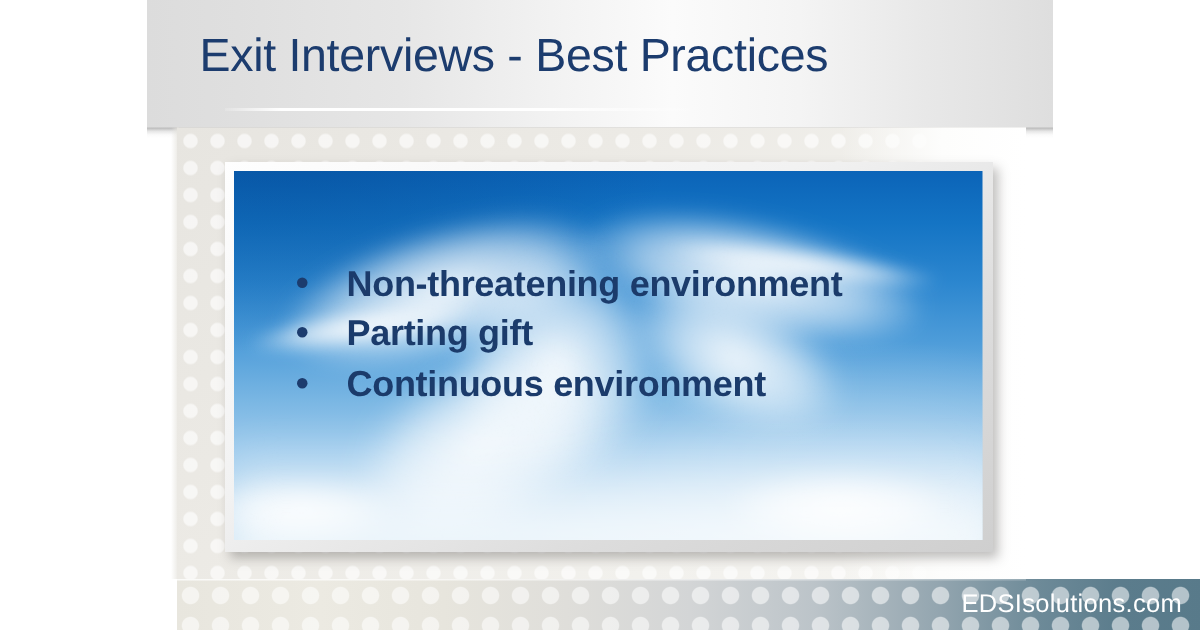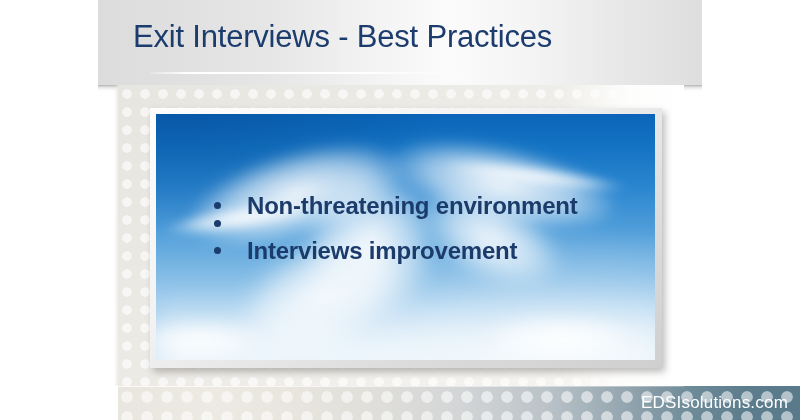--- a/index.html
+++ b/index.html
@@ -214,21 +214,21 @@
     left: 66%; top: 82%;
     width: 30%; height: 18%;
     filter: blur(8px);
   }
 
   
   #bullet-list {
     position: absolute;
     left: 42px;
     top: 62px;
-    margin: 16px;
+    margin: 0;
     padding: 0;
     list-style: none;
     z-index: 5;
     text-align: center;
   }
   .bullet-row {
     display: flex;
     align-items: baseline;
     margin-bottom: 5px;
   }
@@ -324,24 +324,25 @@
       <div class="wisp" id="wisp-cloudlet-r"></div>
       <div class="wisp" id="wisp-bottom-haze"></div>
 
       <ul id="bullet-list">
         <li class="bullet-row">
           <span class="bullet-dot"></span>
           <span class="bullet-text">Non-threatening environment</span>
         </li>
         <li class="bullet-row">
           <span class="bullet-dot"></span>
+          <span class="bullet-text">Parting gift</span>
         </li>
         <li class="bullet-row">
           <span class="bullet-dot"></span>
-          <span class="bullet-text">Interviews improvement</span>
+          <span class="bullet-text">Continuous environment</span>
         </li>
       </ul>
     </div>
   </div>
 
   <div id="footer-band">
     <div id="footer-brand">EDSIsolutions.com</div>
   </div>
   <div id="footer-topline"></div>
 

